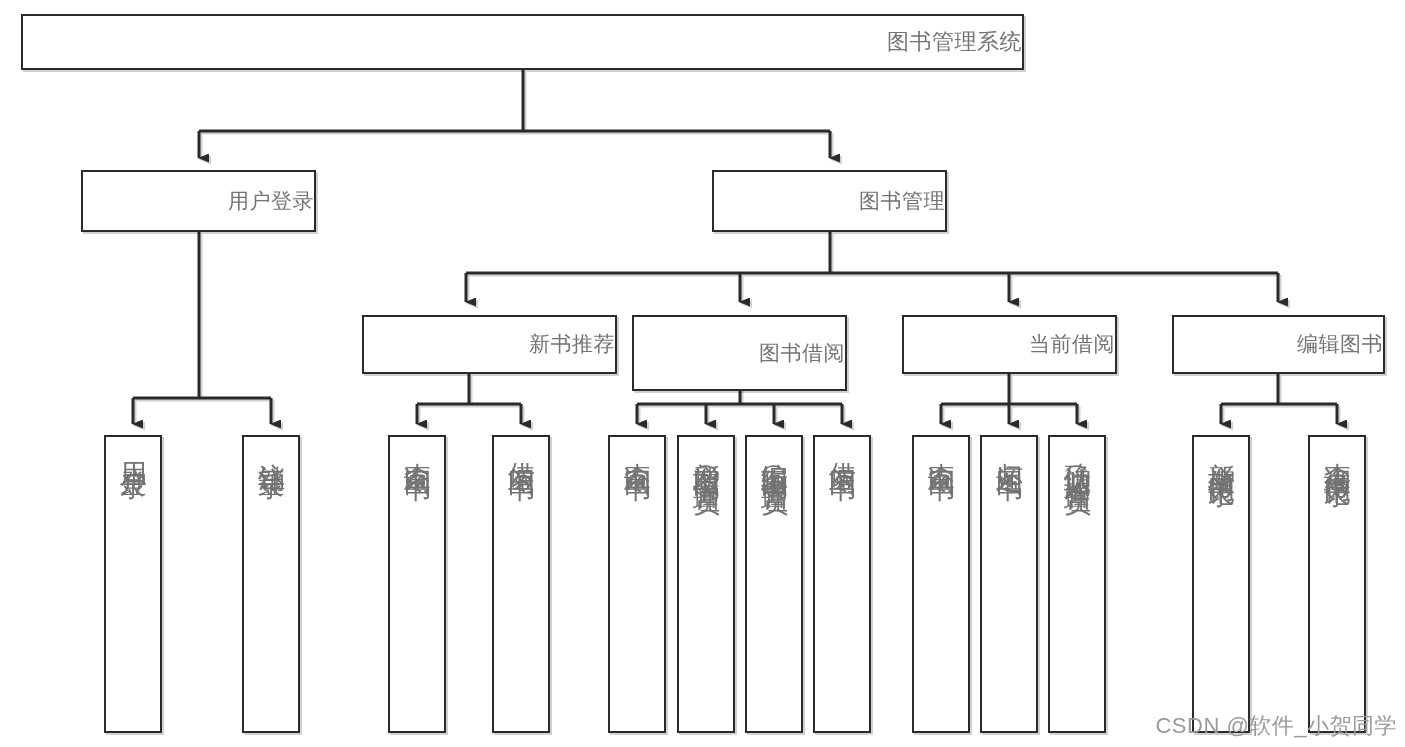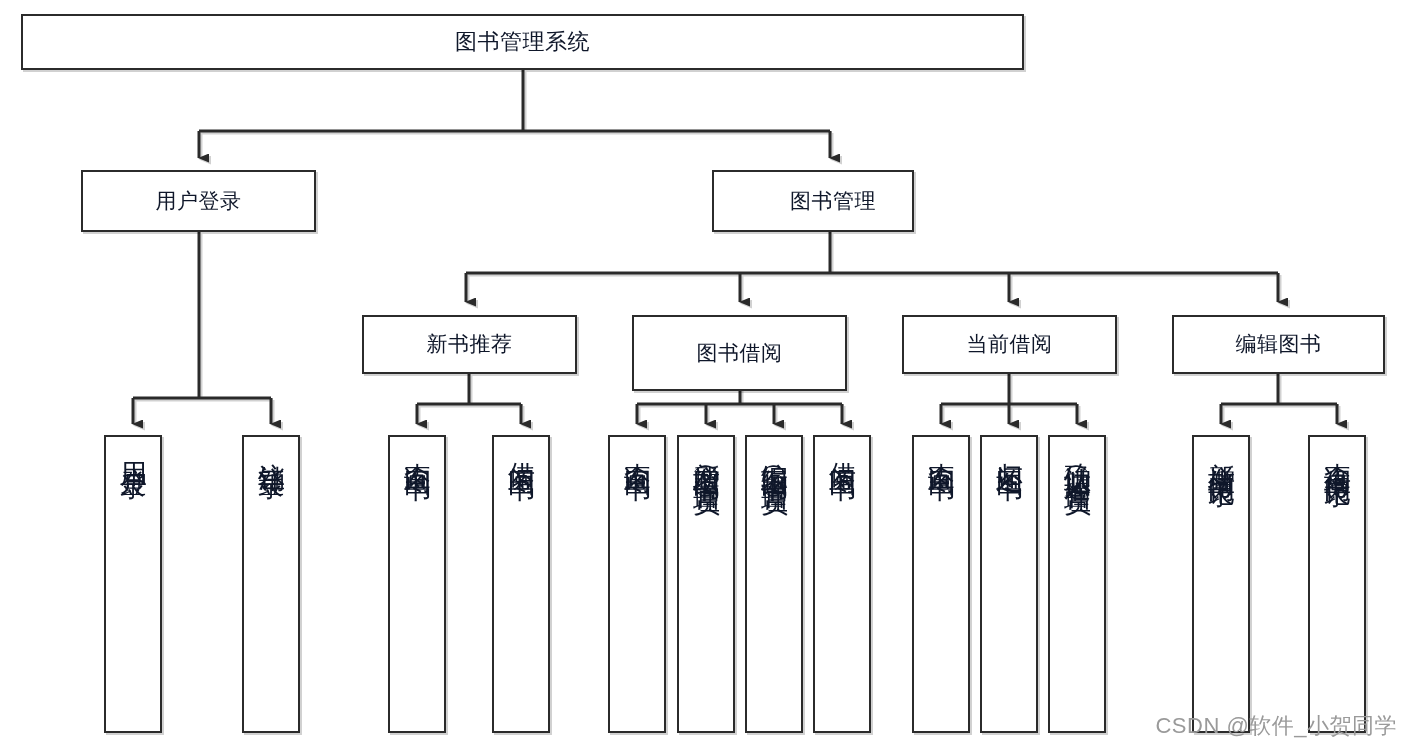--- a/index.html
+++ b/index.html
@@ -26,22 +26,22 @@
     pointer-events: none;
   }
   .node {
     position: absolute;
     box-sizing: border-box;
     background: #ffffff;
     border: 2px solid #2b2b2b;
     box-shadow: 2px 2px 0 rgba(0,0,0,0.18);
     display: flex;
     align-items: center;
-    justify-content: center;
-    color: #0f172a;
+    justify-content: flex-end;
+    color: #737373;
     overflow: hidden;
   }
   .node .label {
     display: block;
     text-align: center;
     line-height: 1.18;
     letter-spacing: 0.5px;
   }
   
   .node.h .label {
@@ -134,25 +134,25 @@
     </g>
   </svg>
 
   <div class="node h root" style="left:21px; top:14px; width:1003px; height:56px;">
     <span class="label">图书管理系统</span>
   </div>
 
   <div class="node h" style="left:81px; top:170px; width:235px; height:62px;">
     <span class="label">用户登录</span>
   </div>
-  <div class="node h" style="left:712px; top:170px; width:202px; height:62px;padding-left:40px;">
+  <div class="node h" style="left:712px; top:170px; width:235px; height:62px;padding-left:40px;">
     <span class="label">图书管理</span>
   </div>
 
-  <div class="node h" style="left:362px; top:315px; width:215px; height:59px;">
+  <div class="node h" style="left:362px; top:315px; width:255px; height:59px;">
     <span class="label">新书推荐</span>
   </div>
   <div class="node h" style="left:632px; top:315px; width:215px; height:76px;">
     <span class="label">图书借阅</span>
   </div>
   <div class="node h" style="left:902px; top:315px; width:215px; height:59px;">
     <span class="label">当前借阅</span>
   </div>
   <div class="node h" style="left:1172px; top:315px; width:213px; height:59px;">
     <span class="label">编辑图书</span>

